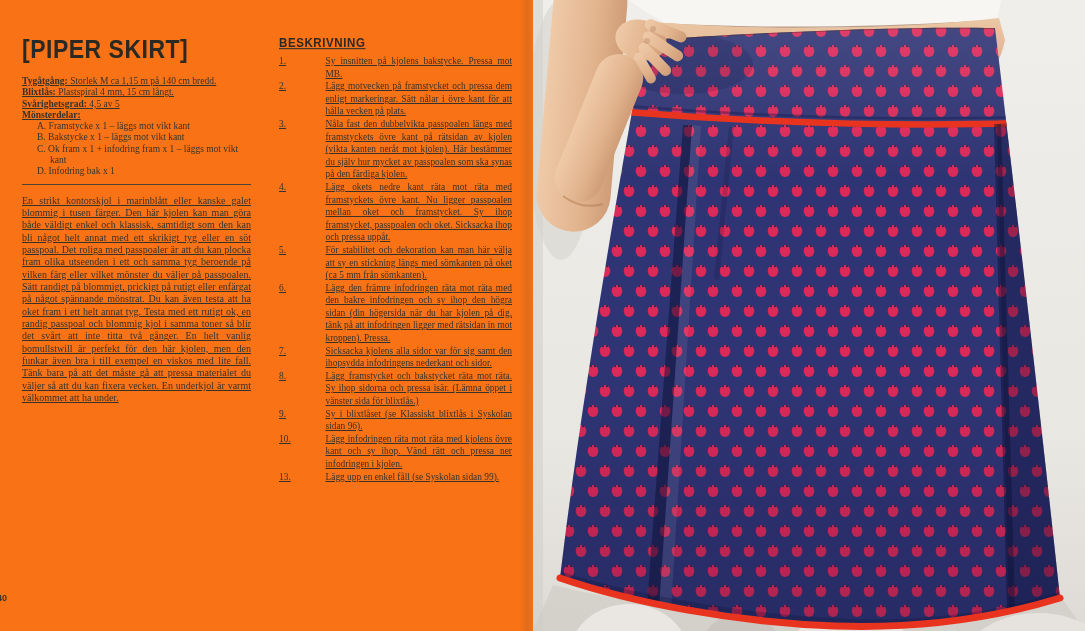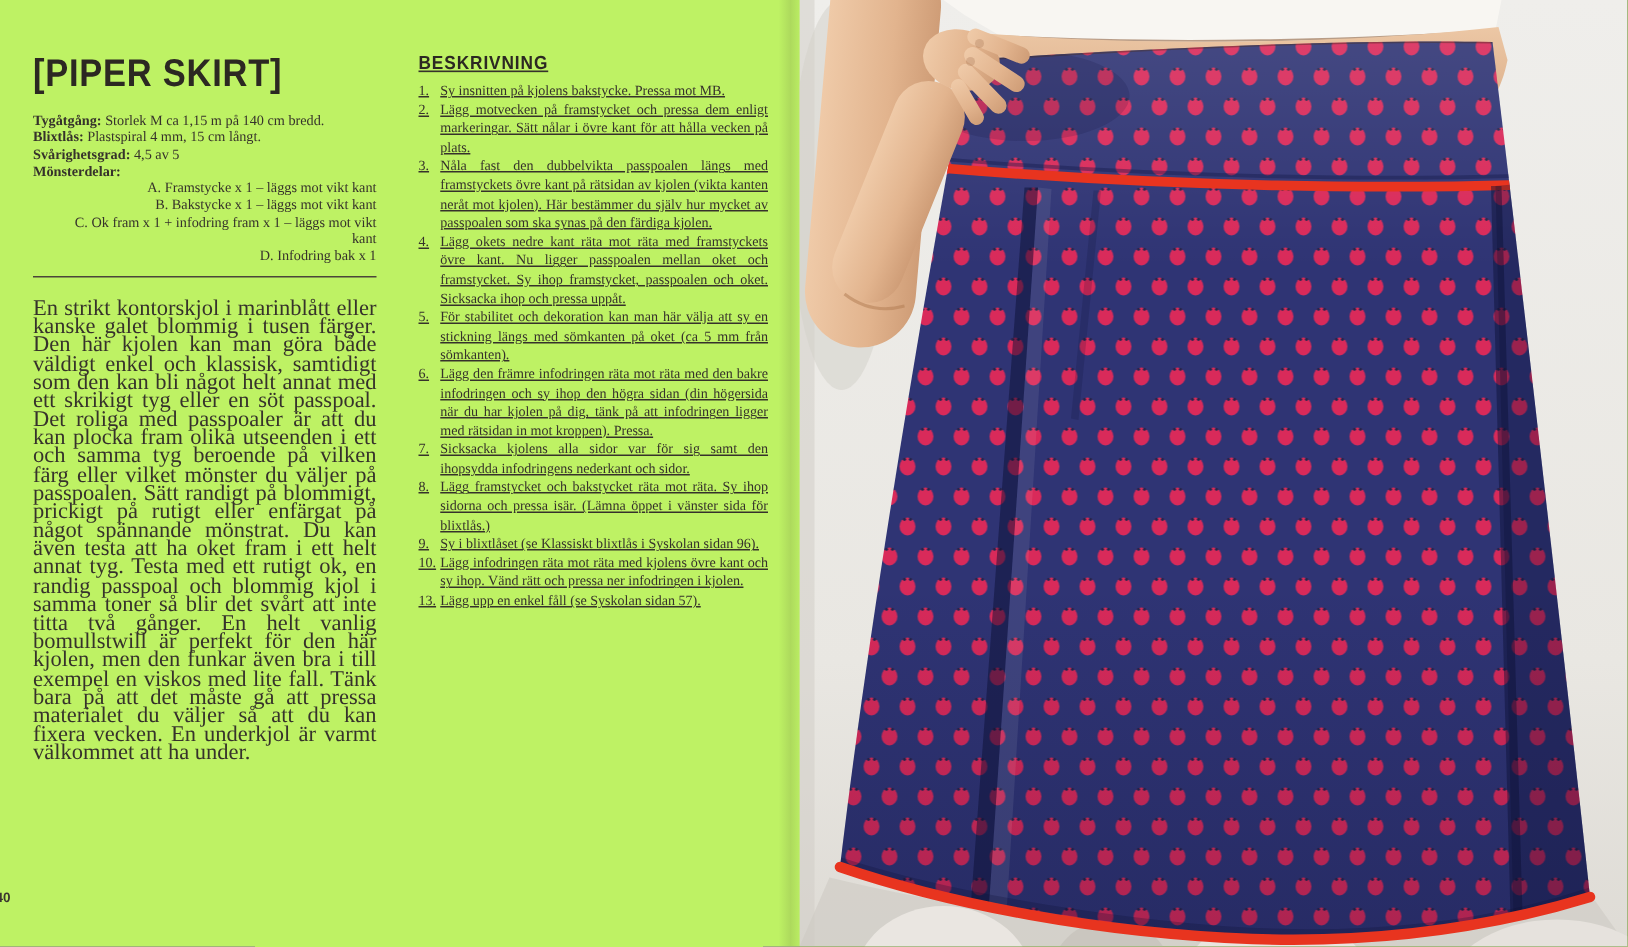--- a/index.html
+++ b/index.html
@@ -1,45 +1,45 @@
 <!DOCTYPE html>
 <html><head>
 <meta charset="utf-8">
 <style>
   html,body{margin:0;padding:0;background:#888;}
   .stage{
     position:relative;width:1085px;height:631px;overflow:hidden;
-    background:#bef264;color:#36322b;
+    background:#f97316;color:#36322b;
     font-family:"Liberation Serif","DejaVu Serif",serif;
   }
   
   .text-page{position:absolute;left:0;top:0;width:533px;height:631px;}
   .col-left{position:absolute;left:22px;top:34px;width:229px;}
   .skirt-title{
     margin:0 0 15px 0;font-family:"Liberation Sans","DejaVu Sans",sans-serif;
     font-weight:800;font-size:23px;letter-spacing:.5px;color:#2c2822;
     transform:scaleY(1.12);transform-origin:left top;white-space:nowrap;
   }
   .specs{font-size:9.5px;line-height:11.3px;}
-  .spec{padding-left:10px;text-indent:-10px;}
+  .spec{padding-left:10px;text-indent:-10px;text-decoration:underline;}
   .spec b{font-weight:700;}
   .pieces{margin:0;}
-  .piece{padding-left:28px;text-indent:-13px;font-size:9.5px;line-height:11.3px;text-align:right;}
+  .piece{padding-left:28px;text-indent:-13px;font-size:9.5px;line-height:11.3px;}
   .divider{border:none;border-top:1.3px solid #4b4539;margin:6px 0 8px 0;}
-  .intro{font-size:15px;line-height:12.35px;text-align:justify;}
+  .intro{font-size:10px;line-height:12.35px;text-align:justify;text-decoration:underline;}
   .col-mid{position:absolute;left:279px;top:36px;width:233px;text-decoration:underline;}
   .instr-heading{
     margin:0 0 7px 0;font-family:"Liberation Sans","DejaVu Sans",sans-serif;
     font-weight:800;font-size:11.5px;letter-spacing:.6px;color:#2c2822;
     transform:scaleY(1.1);transform-origin:left top;
   }
   .steps{margin:0;padding:0;list-style:none;font-size:9.4px;line-height:12.6px;}
   .step{display:flex;}
   .step-num{flex:none;min-width:14.5px;}
-  .step-text{flex:1;text-align:justify;}
+  .step-text{flex:1;text-align:justify;margin-left:32px;}
   .page-num{
     position:absolute;left:-3px;top:593px;
     font-family:"Liberation Sans","DejaVu Sans",sans-serif;
     font-weight:700;font-size:9px;color:#3a362f;
   }
   .gutter-shadow{
     position:absolute;left:519px;top:0;width:16px;height:631px;
     background:linear-gradient(to right,rgba(60,55,45,0),rgba(60,55,45,.13),rgba(60,55,45,0));
   }
   
@@ -135,21 +135,21 @@
 
           <li class="step">
             <span class="step-num">10.</span>
             <span class="step-text">Lägg infodringen räta mot räta med kjolens övre kant och sy ihop. Vänd rätt och pressa ner infodringen i kjolen.</span>
           </li>
 
 
 
           <li class="step">
             <span class="step-num">13.</span>
-            <span class="step-text">Lägg upp en enkel fåll (se Syskolan sidan 57).</span>
+            <span class="step-text">Lägg upp en enkel fåll (se Syskolan sidan 99).</span>
           </li>
         </ol>
     </div>
 
     <div class="page-num">40</div>
   </div>
 
   <div class="gutter-shadow"></div>
 
   <div class="photo">

